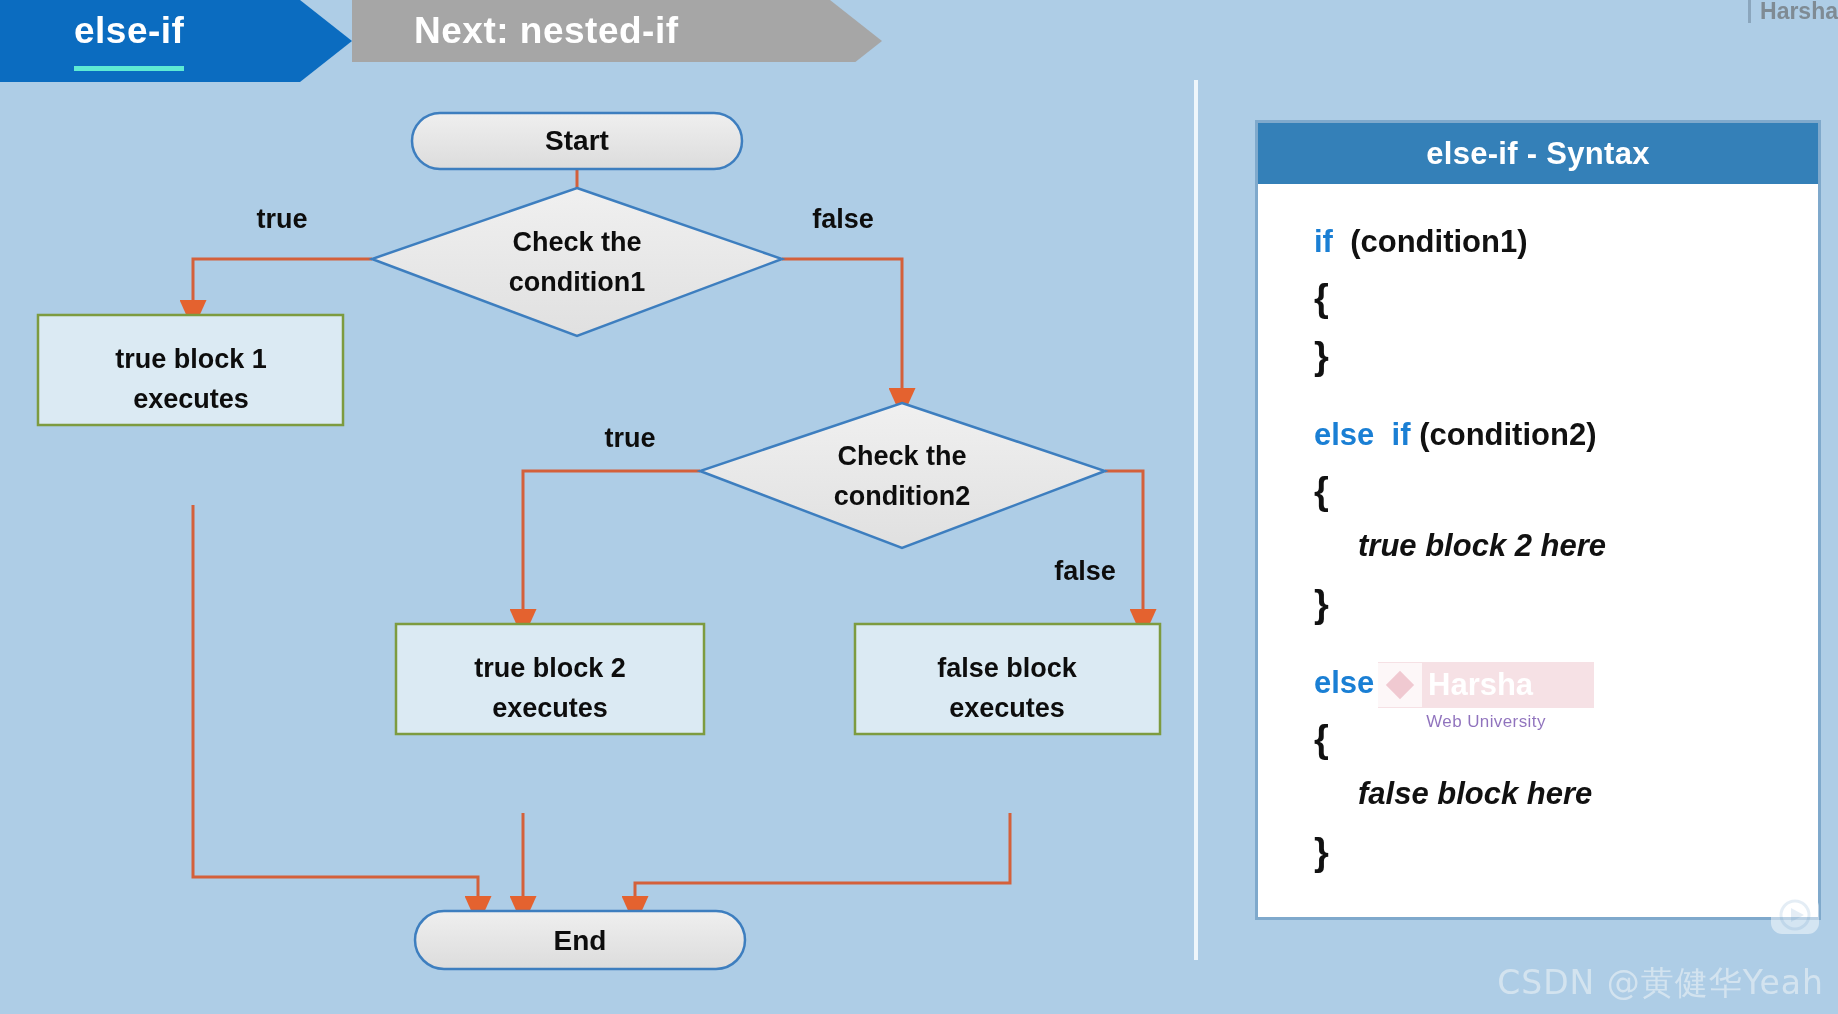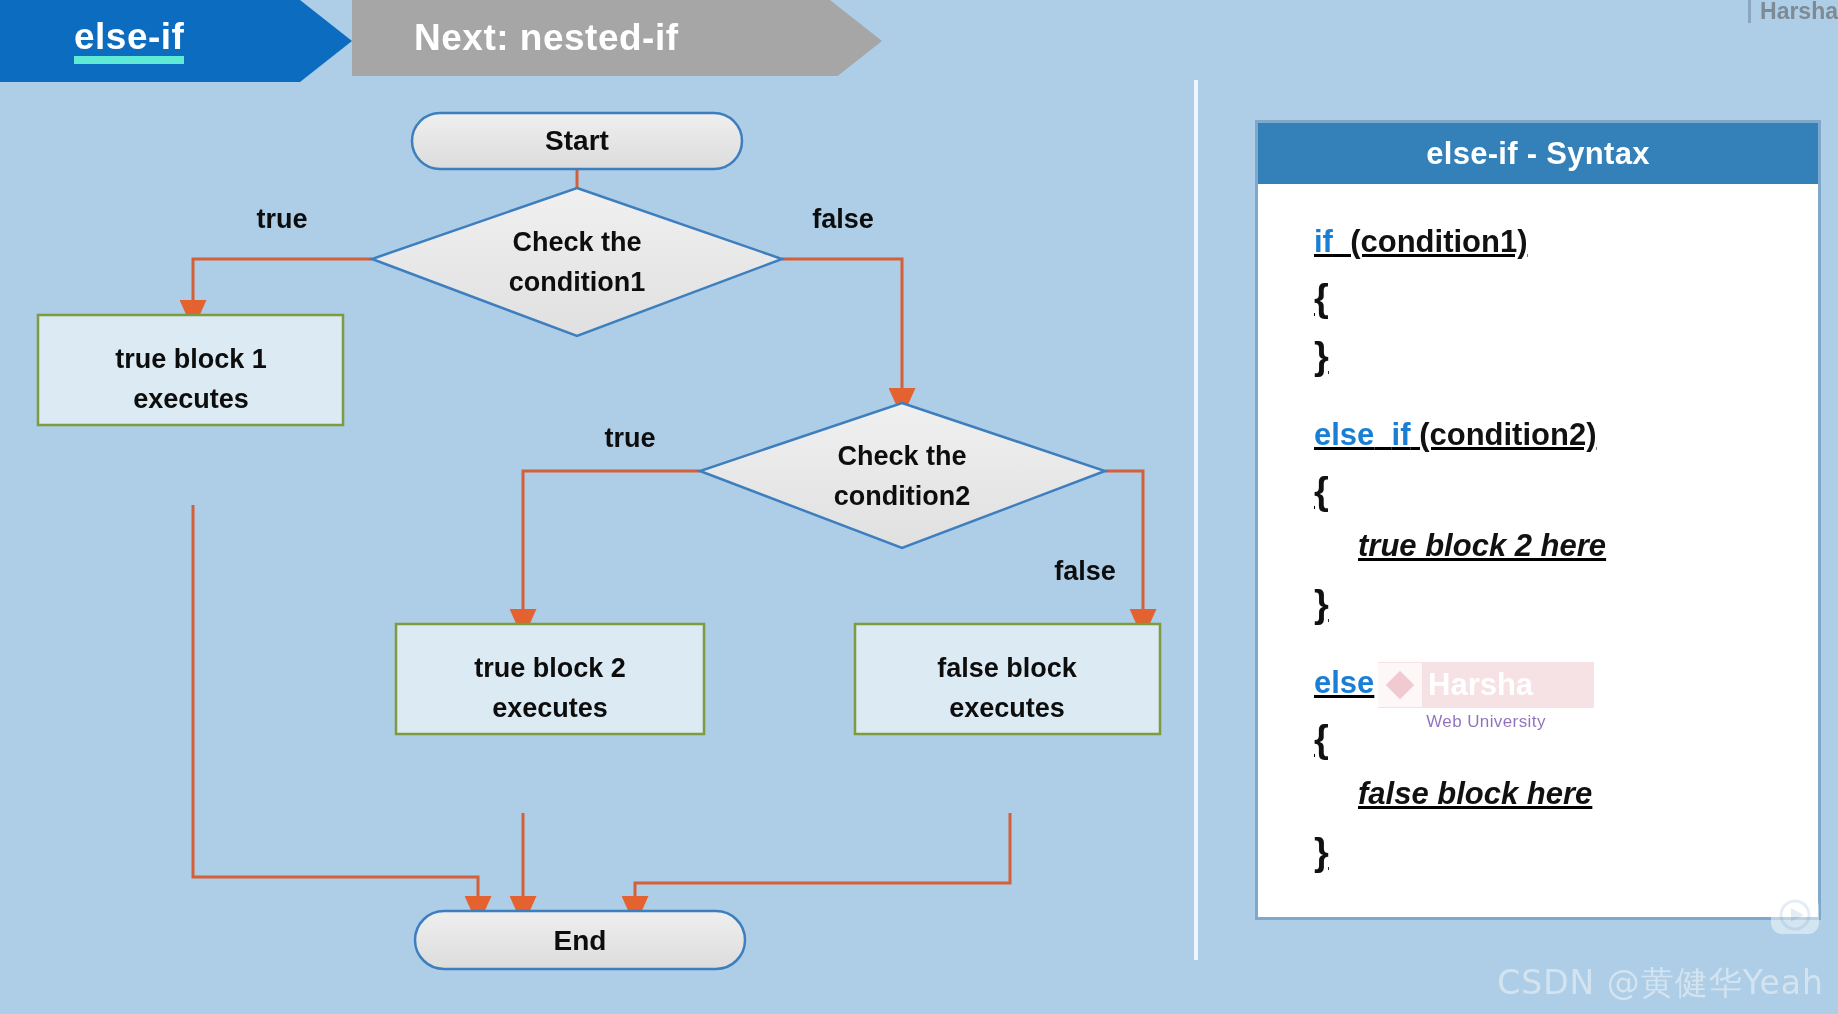--- a/index.html
+++ b/index.html
@@ -13,25 +13,25 @@
 
   
   .banner-blue{
     position:absolute;left:0;top:0;width:352px;height:82px;
     background:#0b6cc0;
     clip-path:polygon(0 0, 300px 0, 352px 41px, 300px 82px, 0 82px);
     display:flex;align-items:center;
   }
   .banner-blue .lbl{
     margin-left:74px;color:#ffffff;font-size:37px;font-weight:bold;
-    letter-spacing:.5px;border-bottom:8px solid #5eead4;padding-bottom:1px;
+    letter-spacing:.5px;border-bottom:5px solid #5eead4;padding-bottom:17px;
     line-height:1;
   }
   .banner-gray{
-    position:absolute;left:352px;top:0;width:530px;height:76px;
+    position:absolute;left:352px;top:0;width:530px;height:62px;
     background:#a6a6a6;
     clip-path:polygon(0 0, 478px 0, 530px 41px, 478px 82px, 0 82px);
     display:flex;align-items:center;
   }
   .banner-gray .lbl{
     margin-left:62px;color:#ffffff;font-size:37px;font-weight:bold;letter-spacing:.5px;
   }
 
   
   .tr-crop{
@@ -62,21 +62,21 @@
   
   .panel{
     position:absolute;left:1255px;top:120px;width:566px;height:800px;
     border:3px solid #7fa9cc;background:#ffffff;box-sizing:border-box;
   }
   .panel-head{
     height:61px;background:#3480b8;display:flex;align-items:center;justify-content:center;
   }
   .panel-head .ttl{color:#ffffff;font-size:31px;font-weight:bold;letter-spacing:.3px;}
   .panel-body{
-    position:relative;padding:42px 0 0 56px;box-sizing:border-box;height:735px;text-decoration:underline;
+    position:relative;padding:42px 0 0 56px;box-sizing:border-box;height:735px;
   }
   .code-line{
     font-family:"Liberation Sans", sans-serif;
     font-size:31px;color:#111111;font-weight:bold;line-height:1.0;
     white-space:pre;margin-bottom:22px;
   }
   .code-line.brace{font-size:38px;margin-bottom:20px;}
   .code-line.body{font-style:italic;padding-left:44px;margin-bottom:24px;}
   .kw{color:#1a7fd4;}
   .gap{height:24px;}

